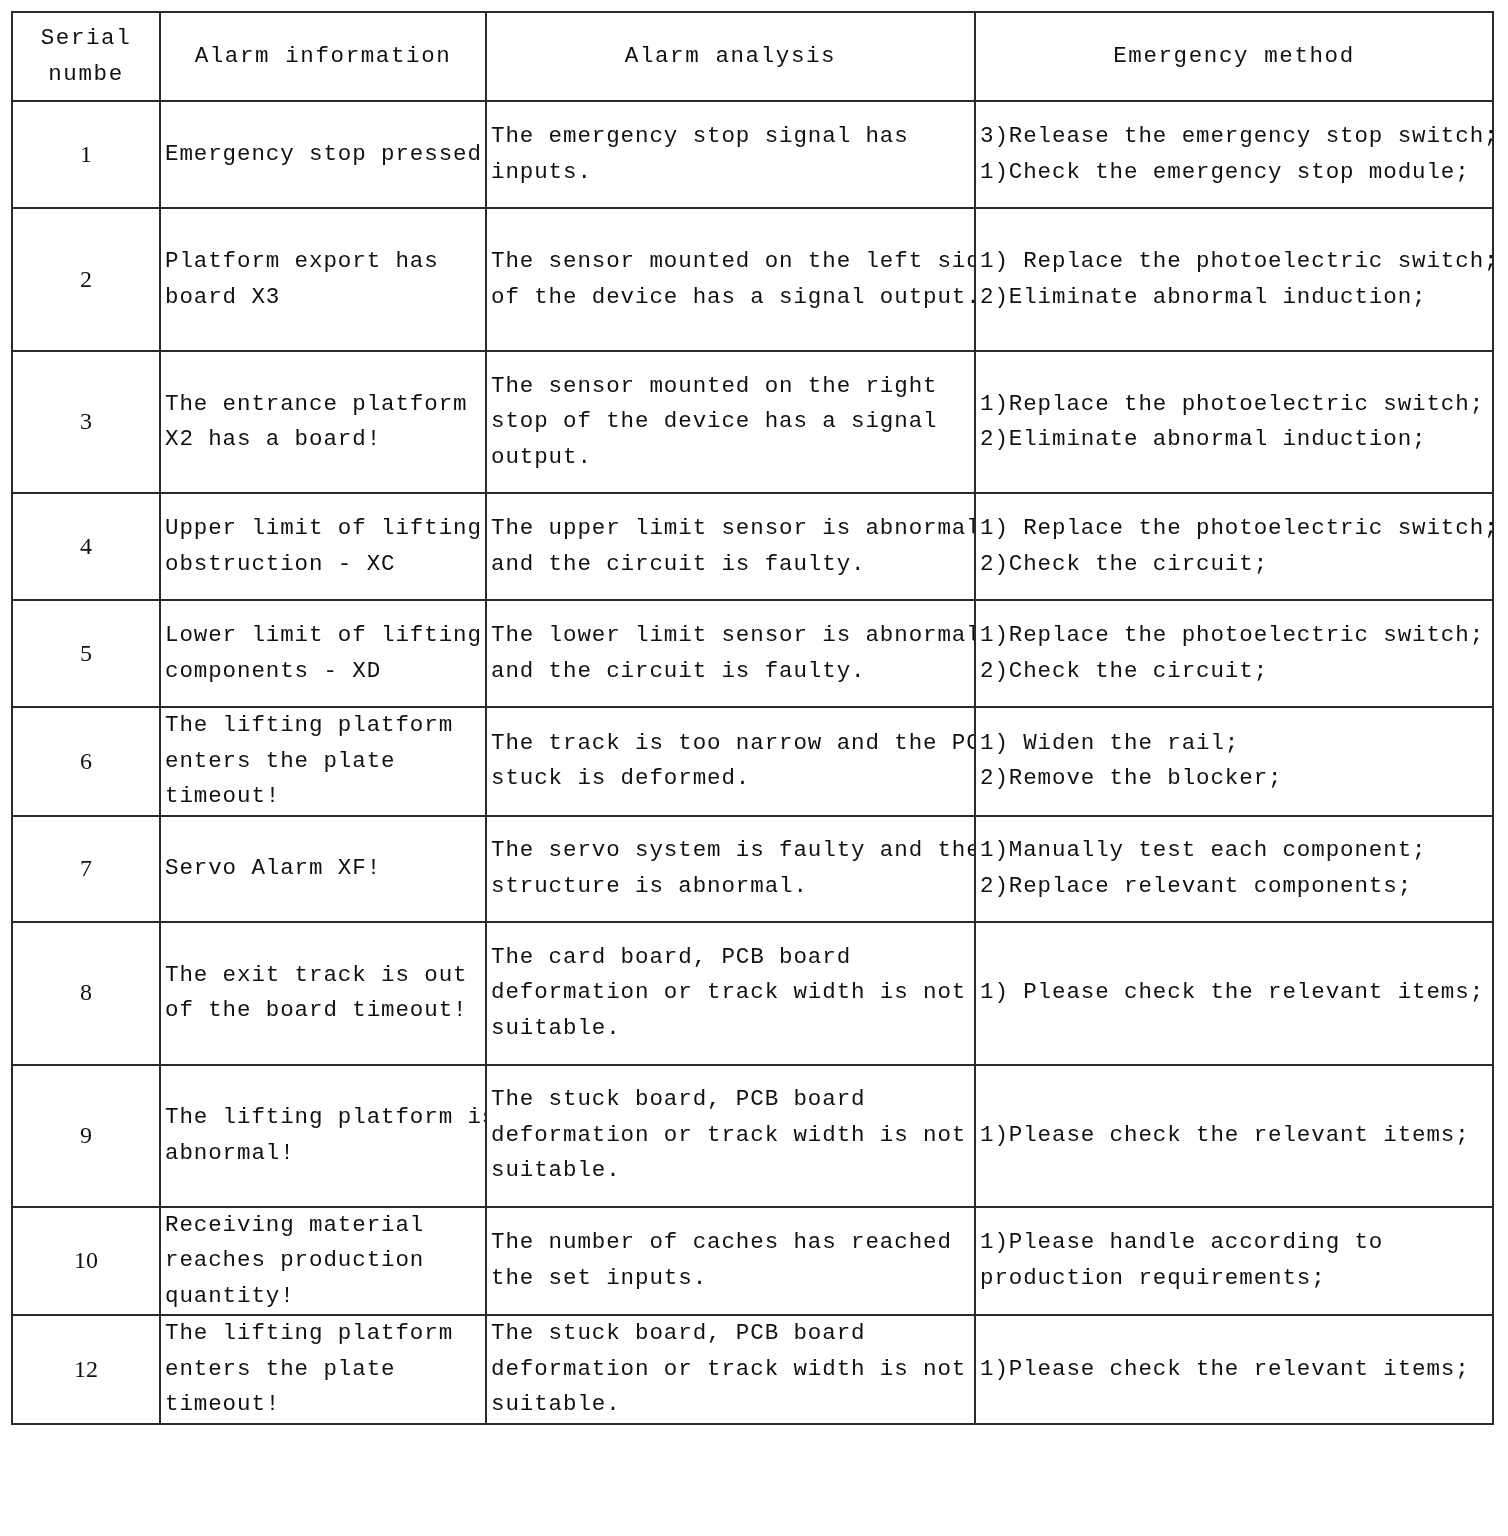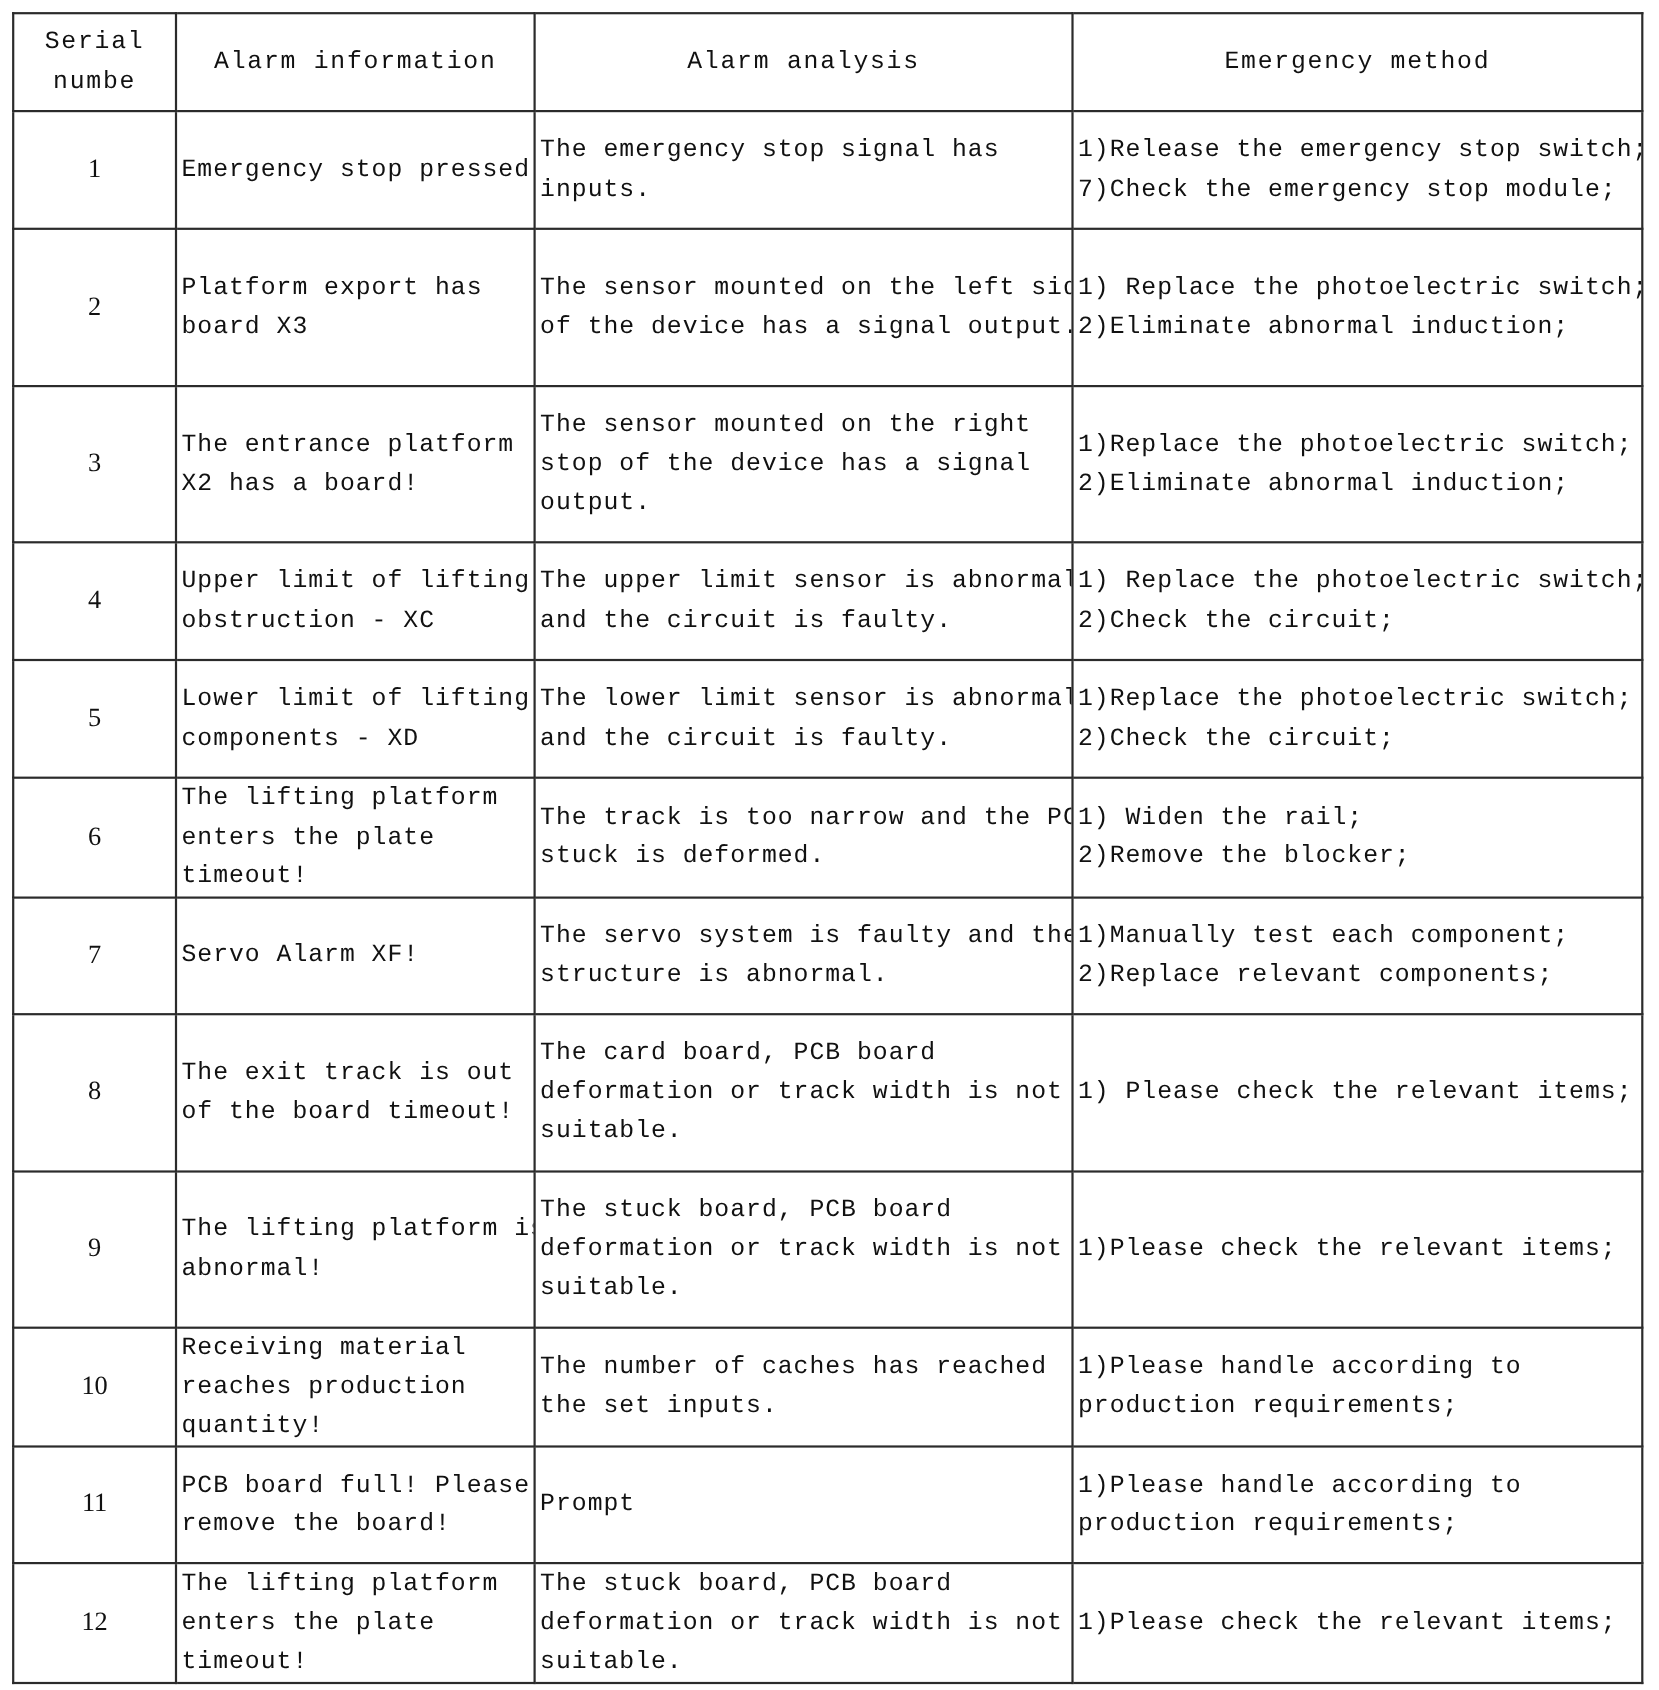--- a/index.html
+++ b/index.html
@@ -65,22 +65,22 @@
       <tr style="height: 107px;">
         <td class="serial-cell">1</td>
         <td class="text-cell">
           <span class="line">Emergency stop pressed</span>
         </td>
         <td class="text-cell">
           <span class="line">The emergency stop signal has</span>
           <span class="line">inputs.</span>
         </td>
         <td class="text-cell">
-          <span class="line">1)Release the emergency stop switch;</span>
-          <span class="line">7)Check the emergency stop module;</span>
+          <span class="line">3)Release the emergency stop switch;</span>
+          <span class="line">1)Check the emergency stop module;</span>
         </td>
       </tr>
       <tr style="height: 143px;">
         <td class="serial-cell">2</td>
         <td class="text-cell">
           <span class="line">Platform export has</span>
           <span class="line">board X3</span>
         </td>
         <td class="text-cell">
           <span class="line">The sensor mounted on the left side</span>
@@ -200,34 +200,20 @@
       <tr style="height: 107px;">
         <td class="serial-cell">10</td>
         <td class="text-cell">
           <span class="line">Receiving material</span>
           <span class="line">reaches production</span>
           <span class="line">quantity!</span>
         </td>
         <td class="text-cell">
           <span class="line">The number of caches has reached</span>
           <span class="line">the set inputs.</span>
-        </td>
-        <td class="text-cell">
-          <span class="line">1)Please handle according to</span>
-          <span class="line">production requirements;</span>
-        </td>
-      </tr>
-      <tr style="height: 106px;">
-        <td class="serial-cell">11</td>
-        <td class="text-cell">
-          <span class="line">PCB board full! Please</span>
-          <span class="line">remove the board!</span>
-        </td>
-        <td class="text-cell">
-          <span class="line">Prompt</span>
         </td>
         <td class="text-cell">
           <span class="line">1)Please handle according to</span>
           <span class="line">production requirements;</span>
         </td>
       </tr>
       <tr style="height: 107px;">
         <td class="serial-cell">12</td>
         <td class="text-cell">
           <span class="line">The lifting platform</span>

